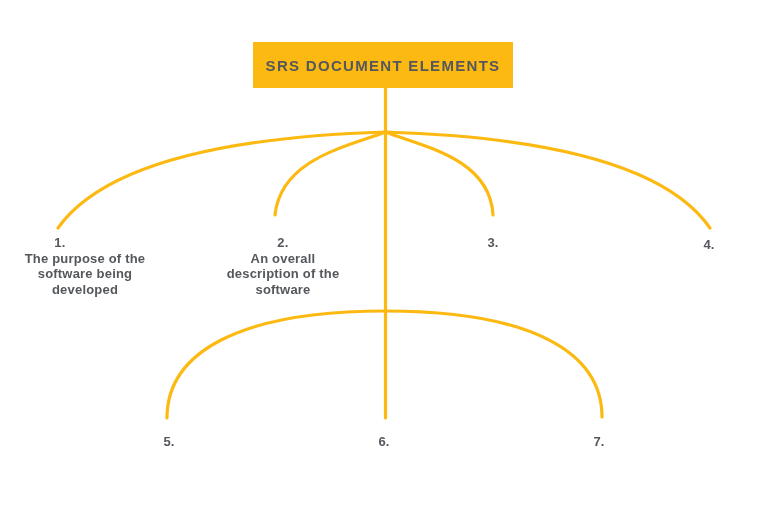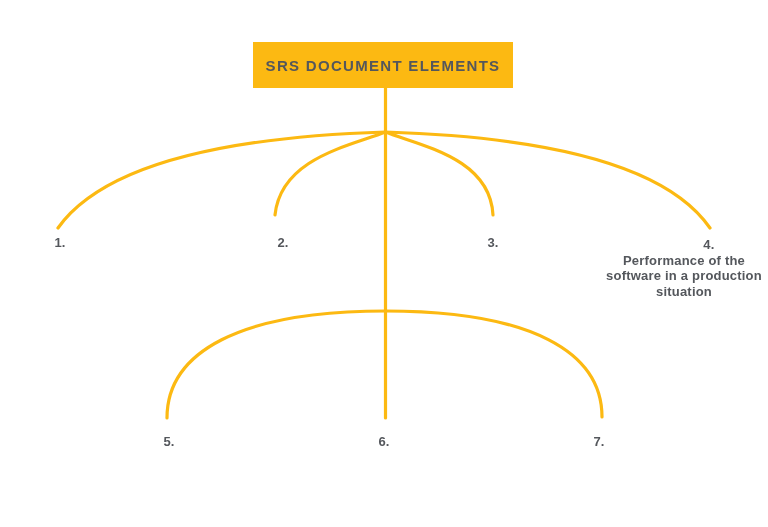--- a/index.html
+++ b/index.html
@@ -72,35 +72,38 @@
     <path d="M385.5,132 C481,135 655,148 710,228"></path>
     <path d="M167,418 C167,352 240,311 385.5,311 C531,311 602,352 602,417"></path>
   </svg>
 
   <div class="title-box">
     <span class="title-text">SRS DOCUMENT ELEMENTS</span>
   </div>
 
   <div class="item" style="left:85px; top:235px">
     <div class="num" style="left:-25px">1.</div>
+    <div class="desc">The purpose of the
+software being
+developed</div>
   </div>
 
   <div class="item" style="left:283px; top:235px">
     <div class="num">2.</div>
+    <div class="desc">An overall
+description of the
+software</div>
   </div>
 
   <div class="item" style="left:493px; top:235px">
     <div class="num">3.</div>
   </div>
 
   <div class="item" style="left:684px; top:237px">
     <div class="num" style="left:25px">4.</div>
-    <div class="desc">Performance of the
-software in a production
-situation</div>
   </div>
 
   <div class="item" style="left:169px; top:434px">
     <div class="num">5.</div>
   </div>
 
   <div class="item" style="left:384px; top:434px">
     <div class="num">6.</div>
   </div>
 

